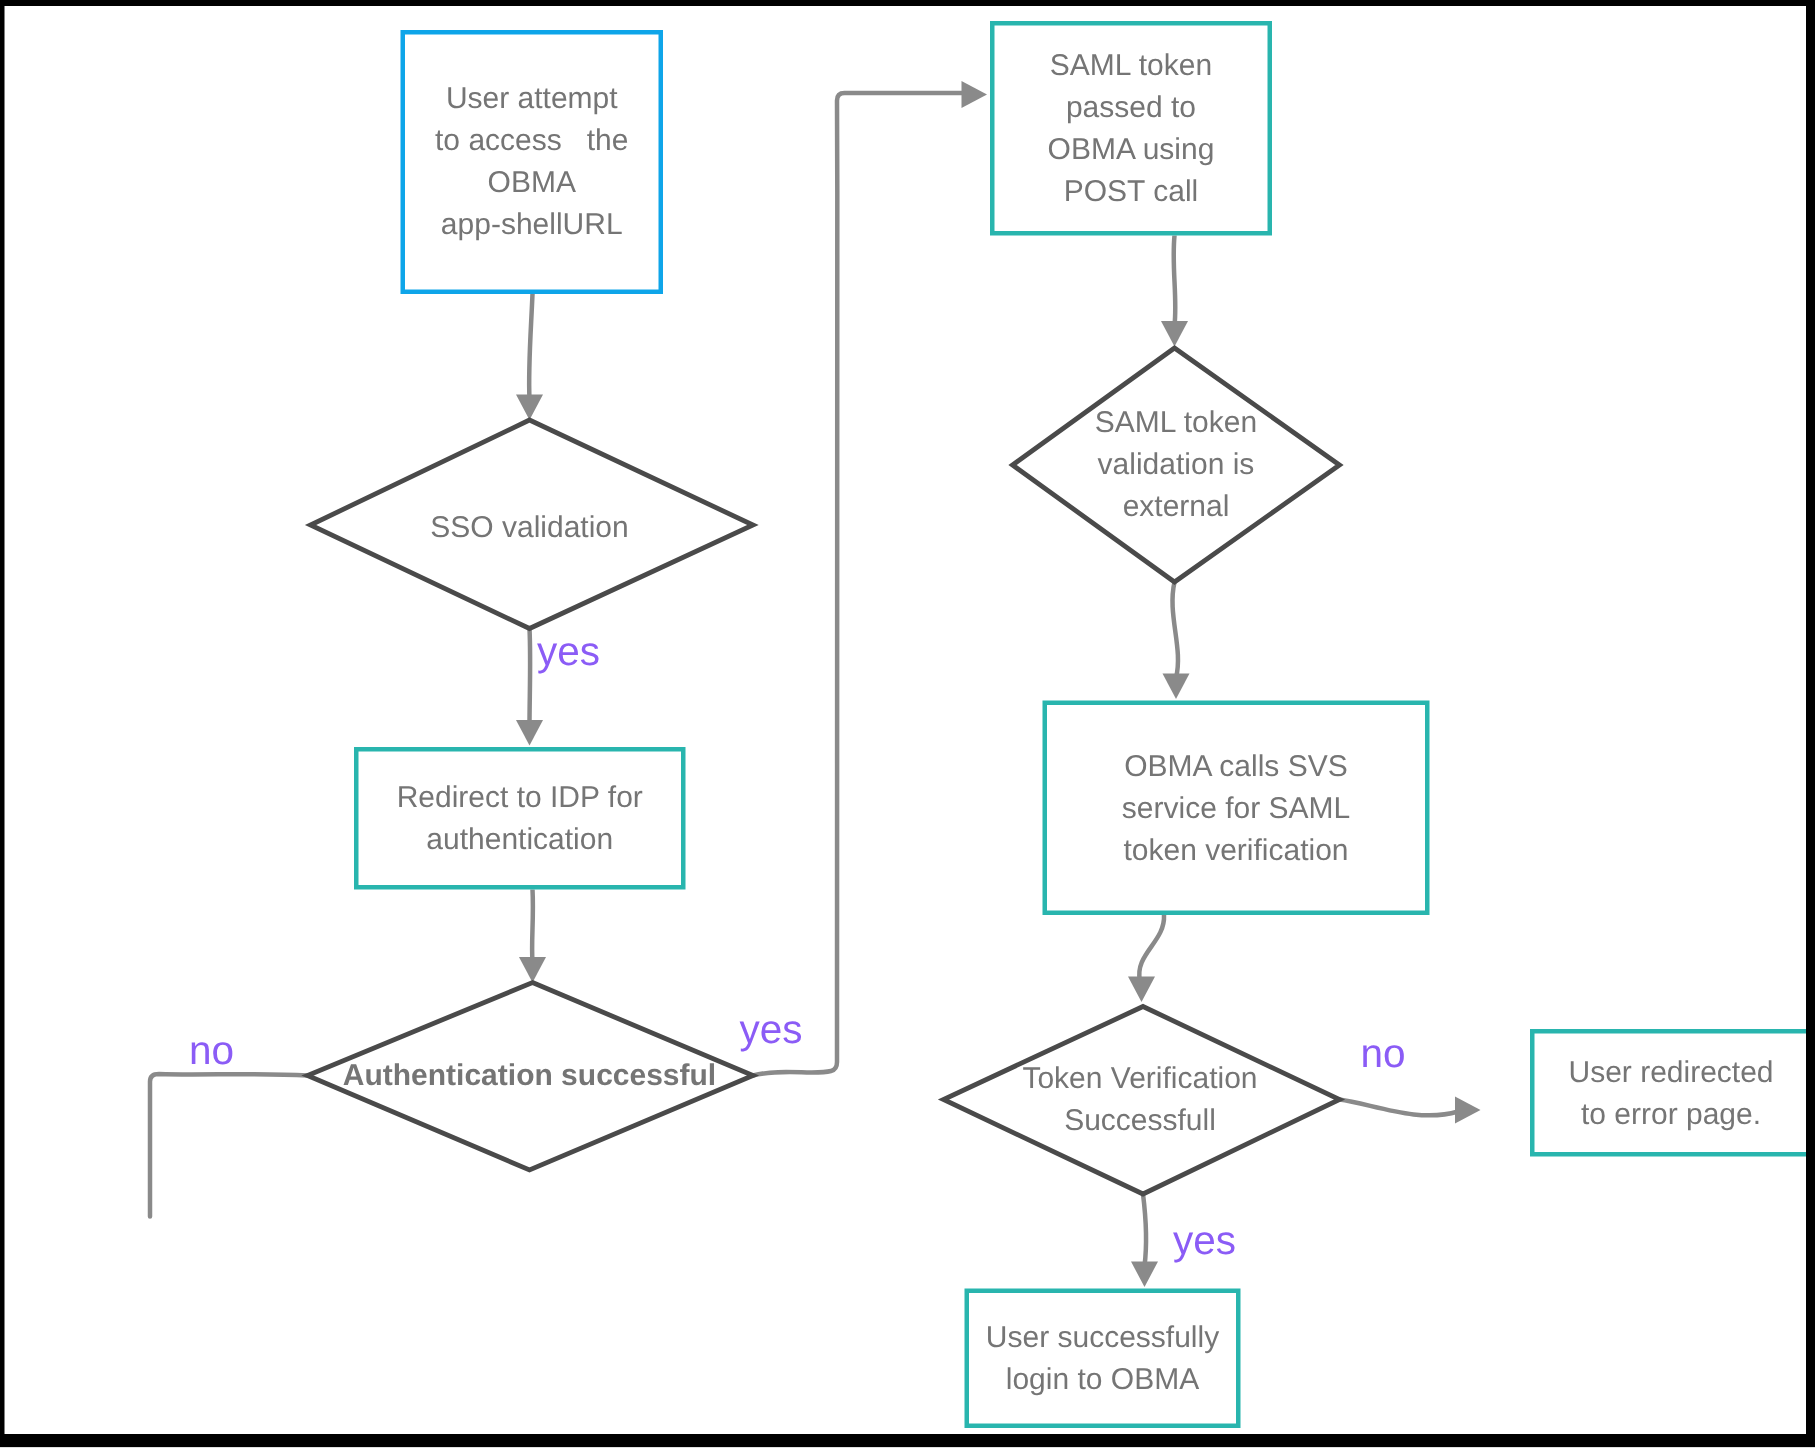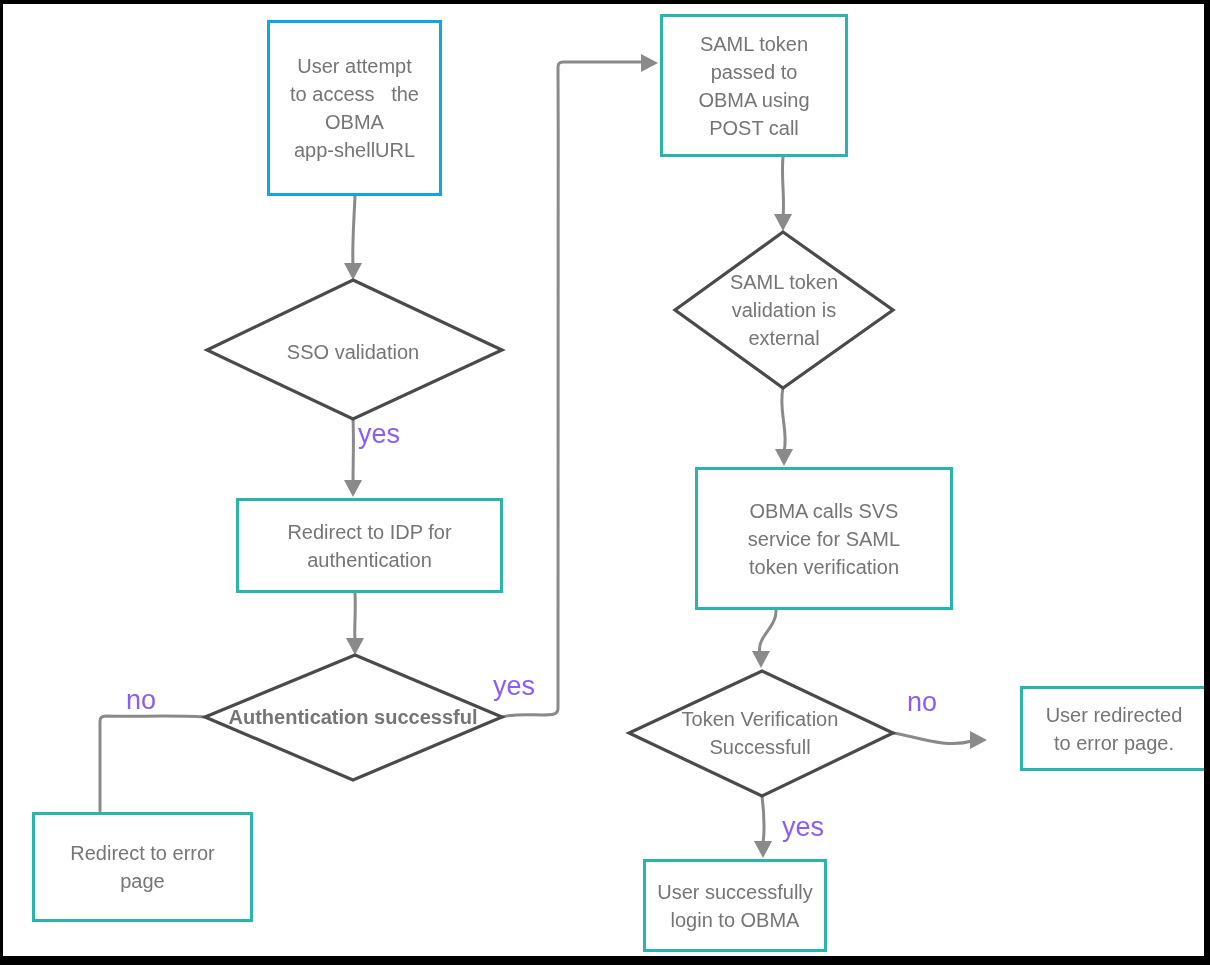--- a/index.html
+++ b/index.html
@@ -70,29 +70,27 @@
   <div class="box gray" style="left:267px;top:20px;width:175px;height:176px;">User attempt
 to access   the
 OBMA
 app-shellURL</div>
 
   <div class="box teal" style="left:660px;top:14px;width:188px;height:143px;">SAML token
 passed to
 OBMA using
 POST call</div>
 
-  <div class="box teal" style="left:236px;top:498px;width:267px;height:95px;">Redirect to IDP for
+  <div class="box teal" style="left:236px;top:498px;width:221px;height:95px;">Redirect to IDP for
 authentication</div>
 
   <div class="box teal" style="left:659px;top:467px;width:258px;height:143px;margin-left:36px;">OBMA calls SVS
 service for SAML
 token verification</div>
 
-  <div class="box teal" style="left:32px;top:812px;width:221px;height:110px;">Redirect to error
-page</div>
 
   <div class="box teal" style="left:1020px;top:686px;width:188px;height:85px;">User redirected
 to error page.</div>
 
   <div class="box teal" style="left:643px;top:859px;width:184px;height:93px;">User successfully
 login to OBMA</div>
 
   <div class="dlabel" style="left:243px;top:338px;width:220px;">SSO validation</div>
 
   <div class="dlabel" style="left:203px;top:703px;width:300px;font-weight:bold;">Authentication successful</div>

